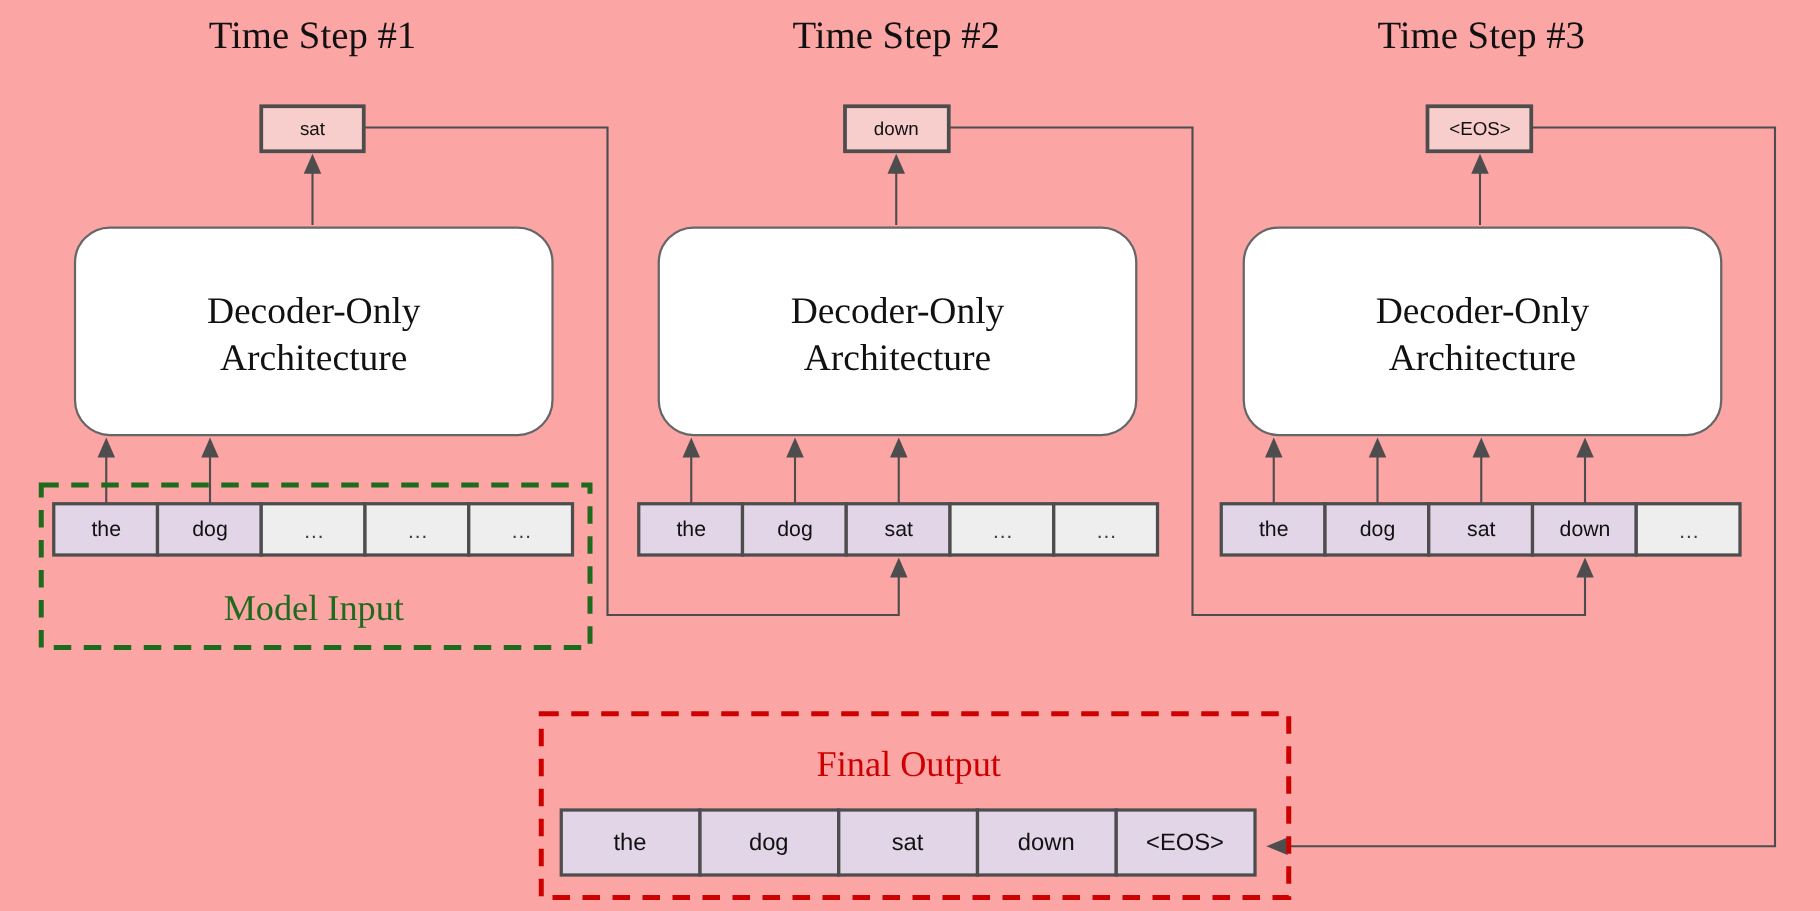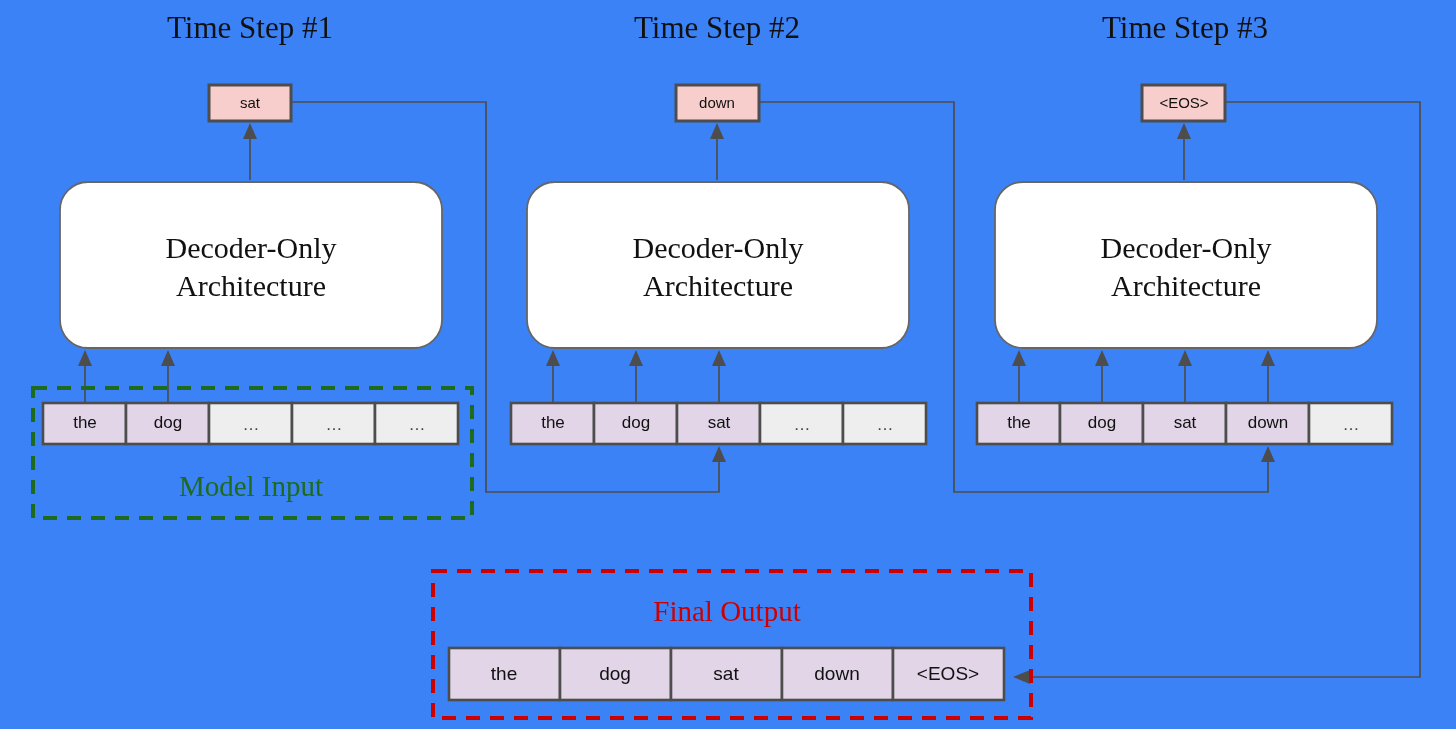--- a/index.html
+++ b/index.html
@@ -10,21 +10,21 @@
   body {
     width: 1456px;
     height: 729px;
     font-family: "Liberation Serif", serif;
     overflow: hidden;
   }
   #stage {
     position: relative;
     width: 1456px;
     height: 729px;
-    background: #3b82f6;
+    background: #fca5a5;
   }
   svg#diagram {
     position: absolute;
     left: 0;
     top: 0;
     width: 1456px;
     height: 729px;
   }
   .step-title {
     font-family: "Liberation Serif", serif;

